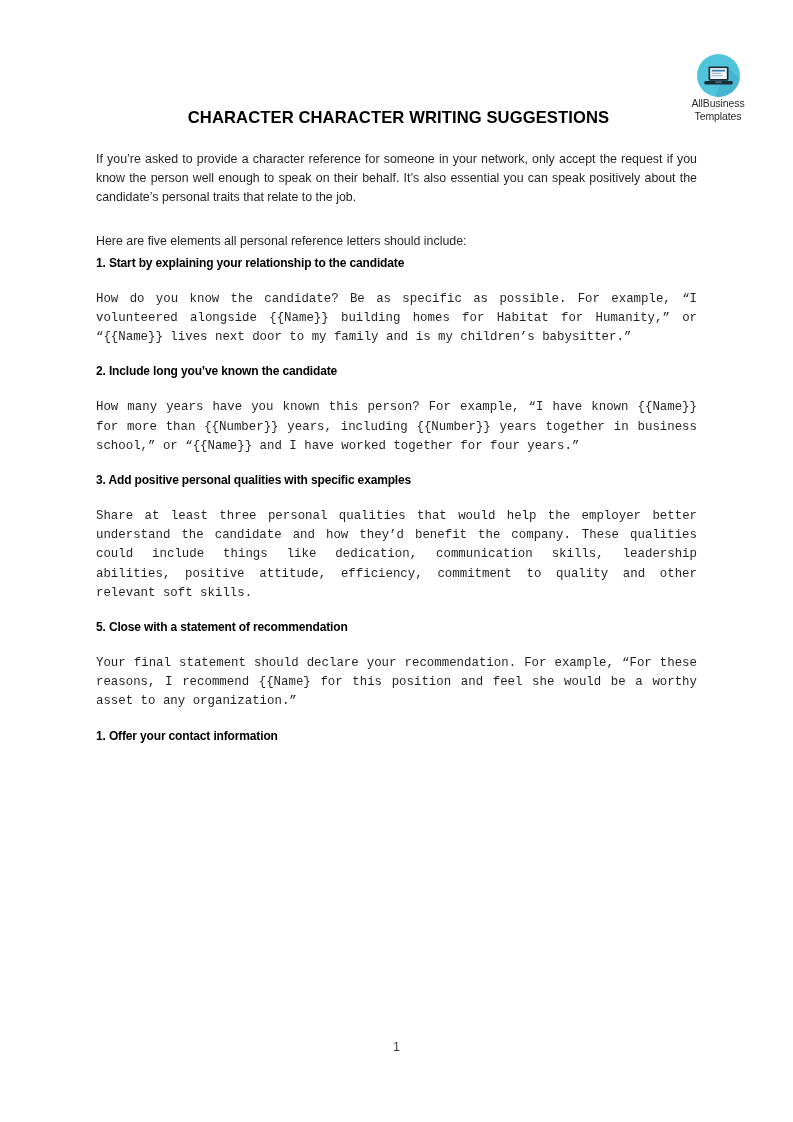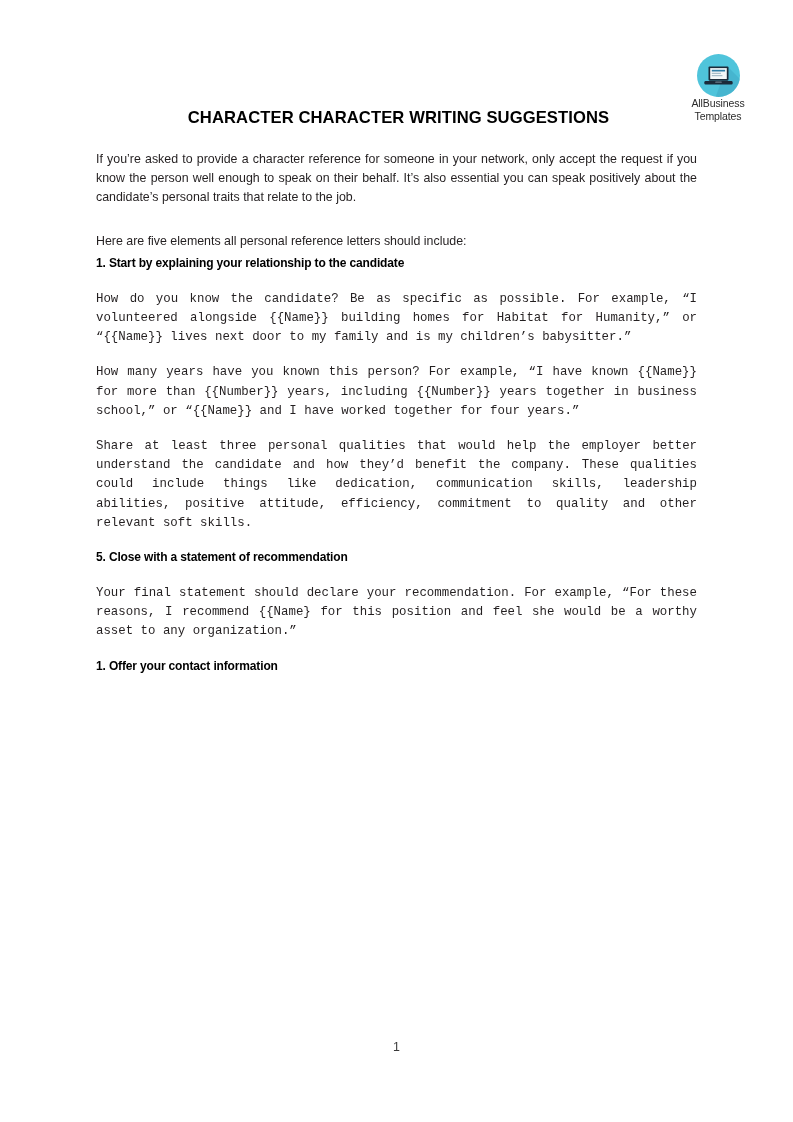--- a/index.html
+++ b/index.html
@@ -141,22 +141,24 @@
 <div id="doc-body">
 
 
   <p class="para lead">If you’re asked to provide a character reference for someone in your network, only accept the request if you know the person well enough to speak on their behalf. It’s also essential you can speak positively about the candidate’s personal traits that relate to the job.</p>
 
   <p class="para single">Here are five elements all personal reference letters should include:</p>
 
   <h2 class="section-heading">1. Start by explaining your relationship to the candidate</h2>
   <p class="para gap-after-para">How do you know the candidate? Be as specific as possible. For example, “I volunteered alongside {{Name}} building homes for Habitat for Humanity,” or “{{Name}} lives next door to my family and is my children’s babysitter.”</p>
 
+  <h2 class="section-heading">2. Include long you’ve known the candidate</h2>
   <p class="para gap-after-para">How many years have you known this person? For example, “I have known {{Name}}  for more than {{Number}} years, including {{Number}}  years together in business school,” or “{{Name}} and I have worked together for four years.”</p>
 
+  <h2 class="section-heading">3. Add positive personal qualities with specific examples</h2>
   <p class="para gap-after-para">Share at least three personal qualities that would help the employer better understand the candidate and how they’d benefit the company. These qualities could include things like dedication, communication skills, leadership abilities, positive attitude, efficiency, commitment to quality and other relevant soft skills.</p>
 
   <h2 class="section-heading">5. Close with a statement of recommendation</h2>
   <p class="para gap-after-para">Your final statement should declare your recommendation. For example, “For these reasons, I recommend {{Name} for this position and feel she would be a worthy asset to any organization.”</p>
 
   <h2 class="section-heading">1. Offer your contact information</h2>
 
 </div>
 
 <div id="page-number">1</div>

